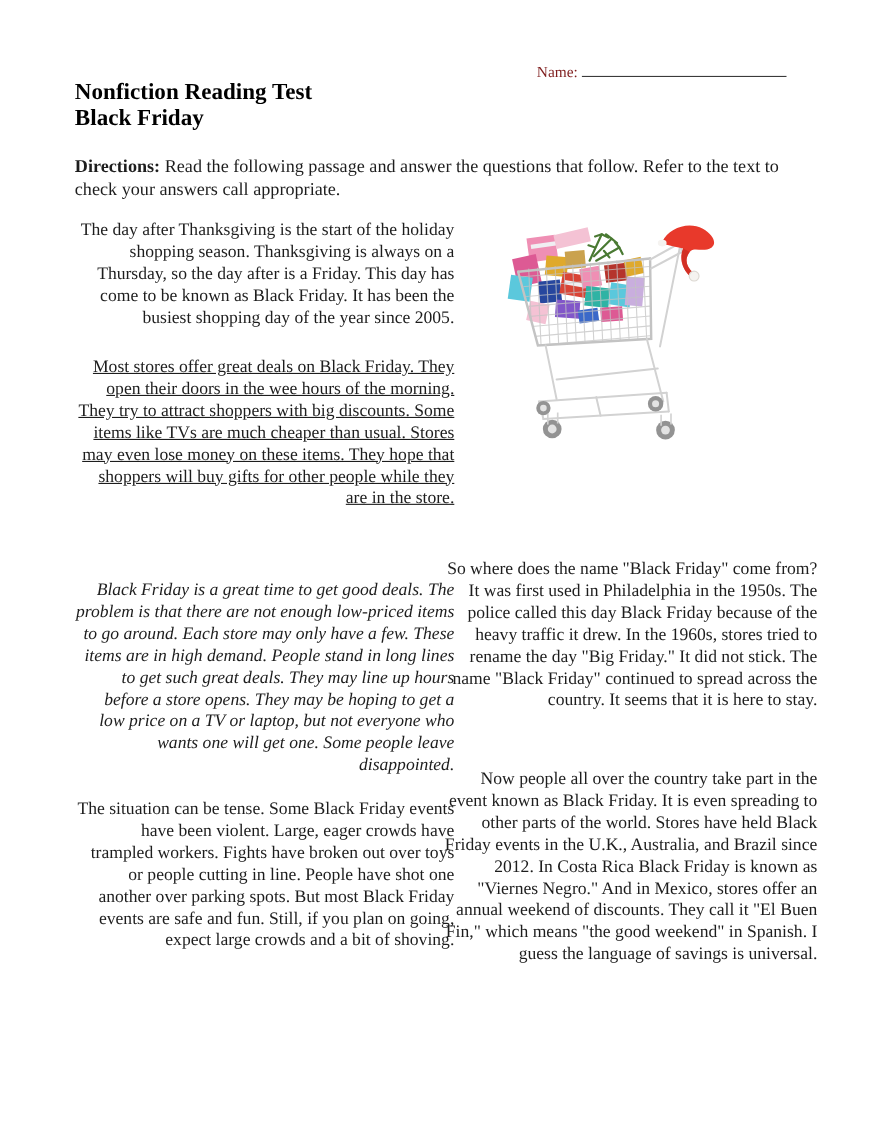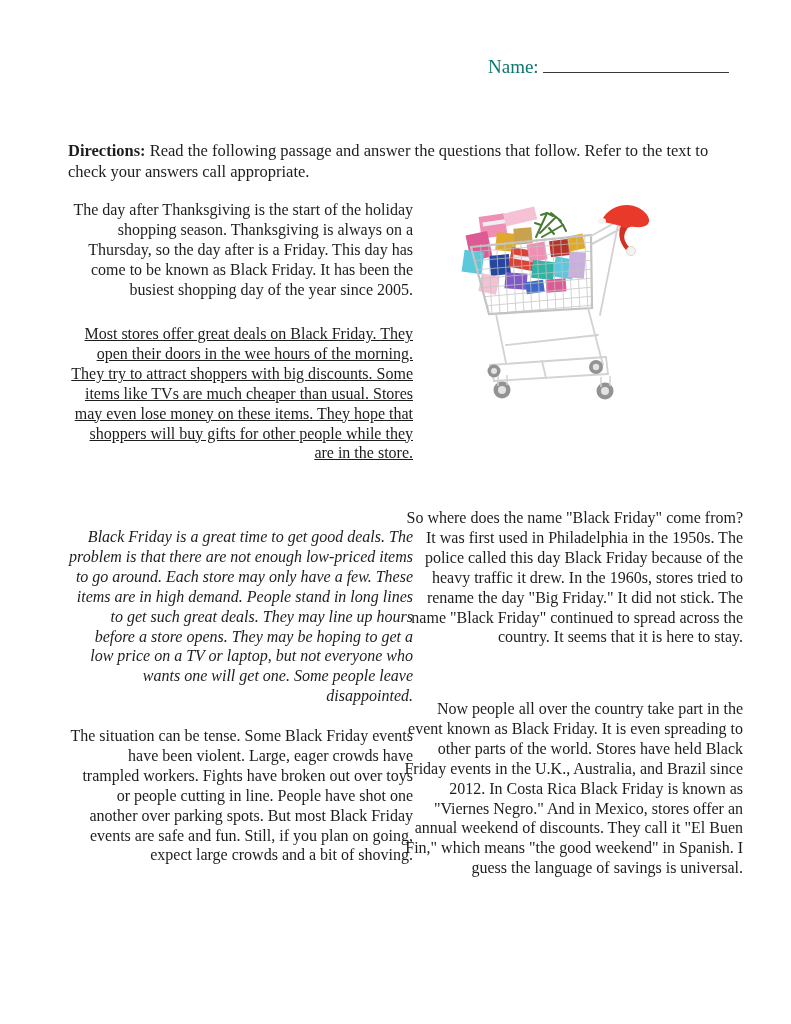--- a/index.html
+++ b/index.html
@@ -2,41 +2,43 @@
 <html><head>
 <meta charset="utf-8">
 <style>
   html,body{margin:0;padding:0;background:#ffffff;}
   body{
     width:791px;height:1024px;position:relative;overflow:hidden;
     font-family:"Liberation Serif","DejaVu Serif",serif;
     color:#1d1d1d;
   }
   .abs{position:absolute;}
-  .name-line{left:488px;top:56px;font-size:19px;color:#0f766e;}
+  .name-line{left:488px;top:56px;font-size:14px;color:#7f1d1d;}
   .name-blank{display:inline-block;width:186px;border-bottom:1.2px solid #3a3a3a;height:13px;vertical-align:baseline;margin-left:4px;}
   .title-block{left:68px;top:72px;font-weight:bold;font-size:21px;line-height:23.5px;color:#000;}
   .directions{left:68px;top:140px;width:676px;font-size:16.5px;line-height:21px;}
   .directions b{font-weight:bold;text-align:center;}
   .para{font-size:16px;line-height:19.9px;text-align:right;}
   .colL{left:68px;width:345px;}
   .colR{left:403px;width:340px;}
   .p1{top:200px;} .p2{top:324px;text-decoration:underline;} .p3{top:527px;font-style:italic;} .p4{top:726px;}
   .p5{top:508px;} .p6{top:686px;margin-top:13px;}
   .cart-wrap{left:450px;top:195px;width:220px;height:215px;}
   svg{display:block;}
 </style>
 </head>
 <body>
 
 <div class="abs name-line">
   <span>Name:</span><span class="name-blank"></span>
 </div>
 
 <div class="abs title-block">
+  <div>Nonfiction Reading Test</div>
+  <div>Black Friday</div>
 </div>
 
 <div class="abs directions">
   <b>Directions:</b><span> Read the following passage and answer the questions that follow. Refer to the text to check your answers call appropriate.</span>
 </div>
 
 <div class="abs para colL p1">The day after Thanksgiving is the start of the holiday shopping season. Thanksgiving is always on a Thursday, so the day after is a Friday. This day has come to be known as Black Friday. It has been the busiest shopping day of the year since 2005.</div>
 <div class="abs para colL p2">Most stores offer great deals on Black Friday. They open their doors in the wee hours of the morning. They try to attract shoppers with big discounts. Some items like TVs are much cheaper than usual. Stores may even lose money on these items. They hope that shoppers will buy gifts for other people while they are in the store.</div>
 <div class="abs para colL p3">Black Friday is a great time to get good deals. The problem is that there are not enough low-priced items to go around. Each store may only have a few. These items are in high demand. People stand in long lines to get such great deals. They may line up hours before a store opens. They may be hoping to get a low price on a TV or laptop, but not everyone who wants one will get one. Some people leave disappointed.</div>
 <div class="abs para colL p4">The situation can be tense. Some Black Friday events have been violent. Large, eager crowds have trampled workers. Fights have broken out over toys or people cutting in line. People have shot one another over parking spots. But most Black Friday events are safe and fun. Still, if you plan on going, expect large crowds and a bit of shoving.</div>

